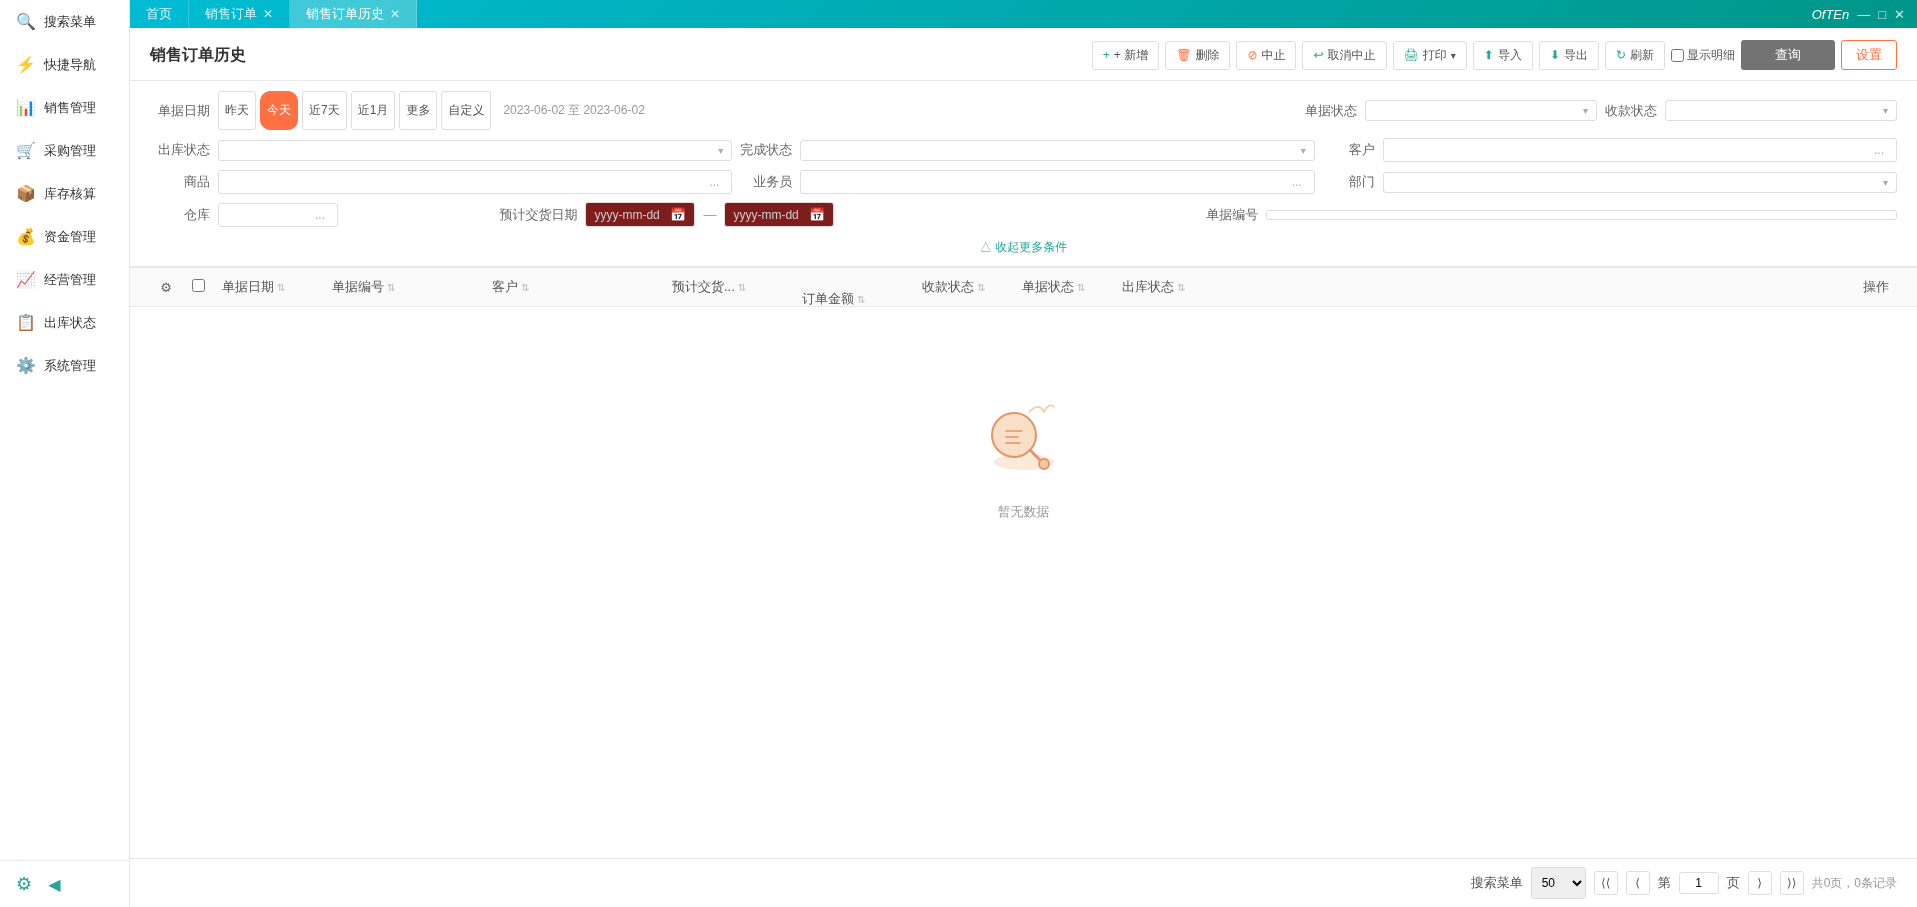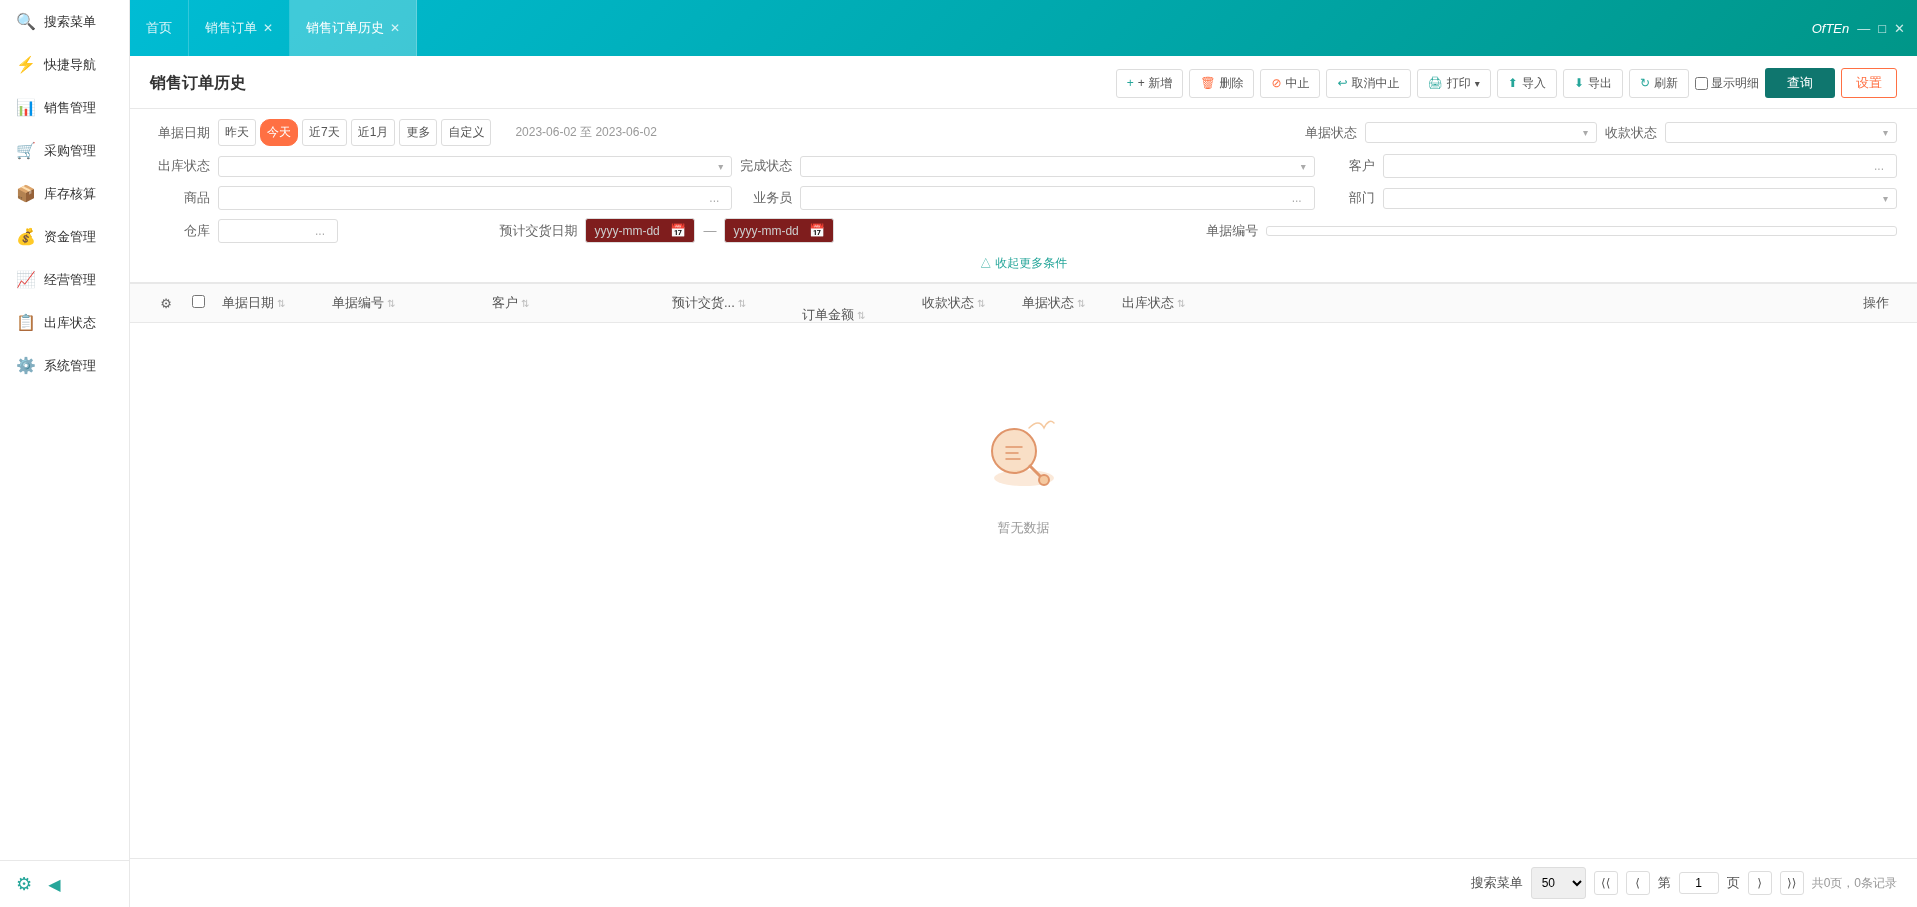--- a/index.html
+++ b/index.html
@@ -31,21 +31,21 @@
       padding: 12px 16px;
       gap: 16px;
       border-top: 1px solid #e8e8e8;
     }
 
     
     .main { flex: 1; display: flex; flex-direction: column; overflow: hidden; }
 
     
     .topbar {
-      height: 56px;
+      height: 28px;
       background: linear-gradient(135deg, #00bcd4, #009688);
       display: flex;
       align-items: stretch;
     }
     .topbar-tabs { display: flex; align-items: stretch; }
     .topbar-tab {
       padding: 0 16px;
       display: flex;
       align-items: center;
       gap: 6px;
@@ -96,24 +96,24 @@
       gap: 4px;
       padding: 5px 10px;
       border: 1px solid #ddd;
       background: #fff;
       border-radius: 3px;
       cursor: pointer;
       font-size: 12px;
       color: #555;
     }
     .btn-query {
-      background: #0f766e;
+      background: #737373;
       color: #fff;
       border: none;
-      padding: 6px 22px;
+      padding: 6px 34px;
       border-radius: 3px;
       cursor: pointer;
       font-size: 13px;
     }
     .btn-settings {
       background: #fff;
       color: #ff7043;
       border: 1px solid #ff7043;
       padding: 5px 14px;
       border-radius: 3px;
@@ -144,35 +144,35 @@
     }
     .filter-label { color: #666; font-size: 13px; white-space: nowrap; min-width: 60px; text-align: right; }
     .filter-control {
       flex: 1;
       display: flex;
       align-items: center;
       gap: 4px;
     }
     .date-quick-btns { display: flex; align-items: center; gap: 4px; }
     .date-quick-btn {
-      padding: 4px 6px;
+      padding: 10px 6px;
       border: 1px solid #ddd;
       border-radius: 3px;
       cursor: pointer;
       font-size: 12px;
       color: #555;
       background: #fff;
     }
     .date-quick-btn.active {
       background: #ff7043;
       color: #fff;
       border-color: #ff7043;
       border-radius: 10px;
     }
-    .date-range { font-size: 12px; color: #999; margin-left: 20px; }
+    .date-range { font-size: 12px; color: #999; margin-left: 8px; }
     .select-control {
       flex: 1;
       border: 1px solid #ddd;
       border-radius: 3px;
       padding: 4px 8px;
       font-size: 12px;
       color: #999;
       display: flex;
       align-items: center;
       justify-content: space-between;

